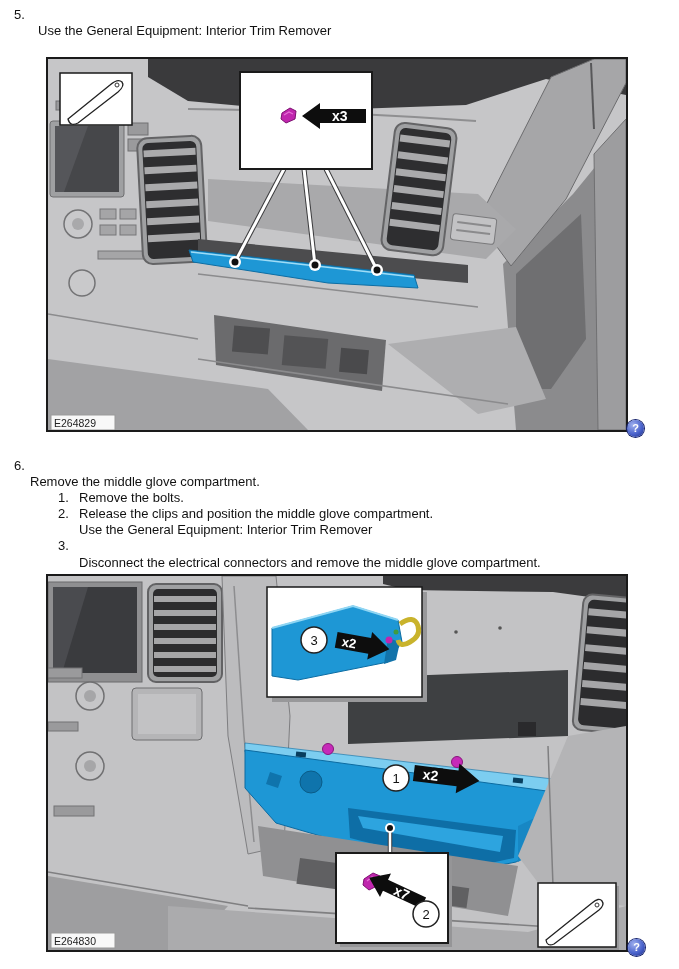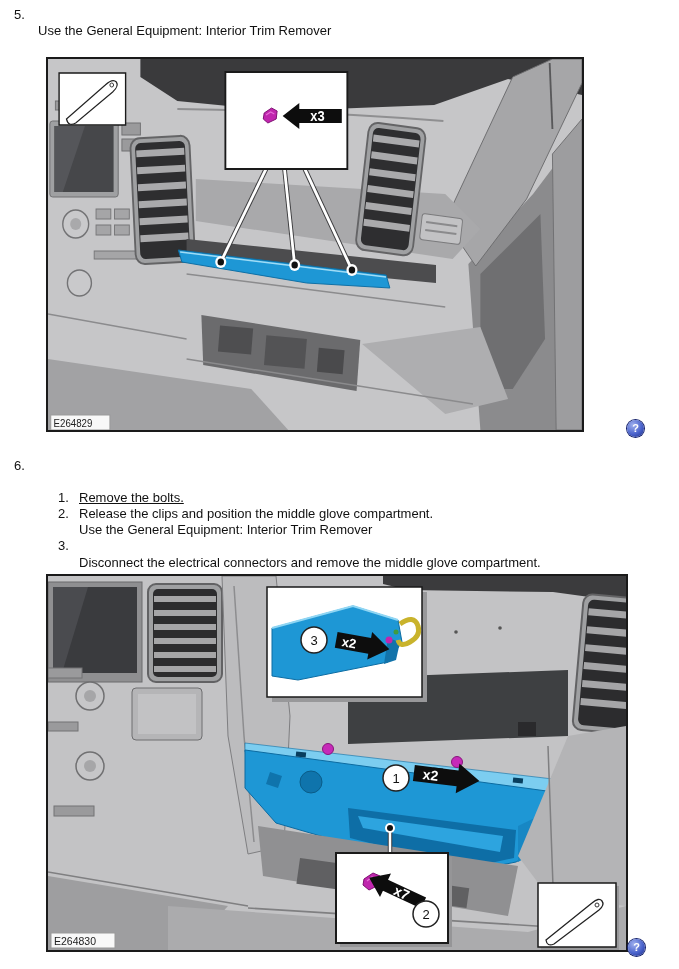--- a/index.html
+++ b/index.html
@@ -21,21 +21,21 @@
   }
 </style>
 </head>
 <body>
 
 <div class="page">
 
   <div class="t" style="left:14px; top:7px;">5.</div>
   <div class="t" style="left:38px; top:23px;">Use the General Equipment: Interior Trim Remover</div>
 
-  <div class="figure" style="left:46px; top:57px; width:538px; height:375px;">
+  <div class="figure" style="left:46px; top:57px; width:582px; height:375px;">
   <svg viewBox="0 0 578 371" preserveAspectRatio="none">
 
     <rect x="0" y="0" width="578" height="371" fill="#c6c6c8"></rect>
     <polygon points="100,0 578,0 578,36 498,20 418,46 250,52 140,42 100,18" fill="#3a3a3c"></polygon>
     <polygon points="455,205 525,135 578,70 578,371 468,371" fill="#8b8b8d"></polygon>
     <polygon points="468,215 533,155 538,280 503,330 468,330" fill="#6f6f71"></polygon>
     <polygon points="546,95 578,60 578,371 550,371" fill="#9d9d9f" stroke="#707072" stroke-width="1"></polygon>
     <polygon points="430,162 503,18 546,0 578,0 578,24 518,140 463,207" fill="#a6a6a8" stroke="#6c6c6e" stroke-width="1"></polygon>
     <line x1="543" y1="4" x2="546" y2="70" stroke="#58585a" stroke-width="2"></line>
     <path d="M140,50 Q290,52 428,62" stroke="#8f8f91" stroke-width="2" fill="none"></path>
@@ -142,22 +142,23 @@
 
     <g>
       <rect x="3" y="356" width="64" height="15" fill="#f8f8f8" stroke="#999" stroke-width="1"></rect>
       <text x="6" y="368" font-size="10.5" fill="#222">E264829</text>
     </g>
   </svg>
   </div>
   <div class="help-icon" style="left:627px; top:420px;">?</div>
 
   <div class="t" style="left:14px; top:458px;">6.</div>
+  <div class="t" style="left:30px; top:474px;">Remove the middle glove compartment.</div>
   <div class="t" style="left:58px; top:490px;">1.</div>
-  <div class="t" style="left:79px; top:490px;text-decoration:underline;">Remove the bolts.</div>
+  <div class="t" style="left:79px; top:490px;">Remove the bolts.</div>
   <div class="t" style="left:58px; top:506px;">2.</div>
   <div class="t" style="left:79px; top:506px;">Release the clips and position the middle glove compartment.</div>
   <div class="t" style="left:79px; top:522px;">Use the General Equipment: Interior Trim Remover</div>
   <div class="t" style="left:58px; top:538px;">3.</div>
   <div class="t" style="left:79px; top:538px;margin-top:17px;">Disconnect the electrical connectors and remove the middle glove compartment.</div>
 
   <div class="figure" style="left:46px; top:574px; width:582px; height:378px;">
   <svg viewBox="0 0 578 374" preserveAspectRatio="none">
     <rect x="0" y="0" width="578" height="374" fill="#c3c3c5"></rect>
     <polygon points="335,0 578,0 578,26 505,16 360,14 335,8" fill="#3b3b3d"></polygon>

